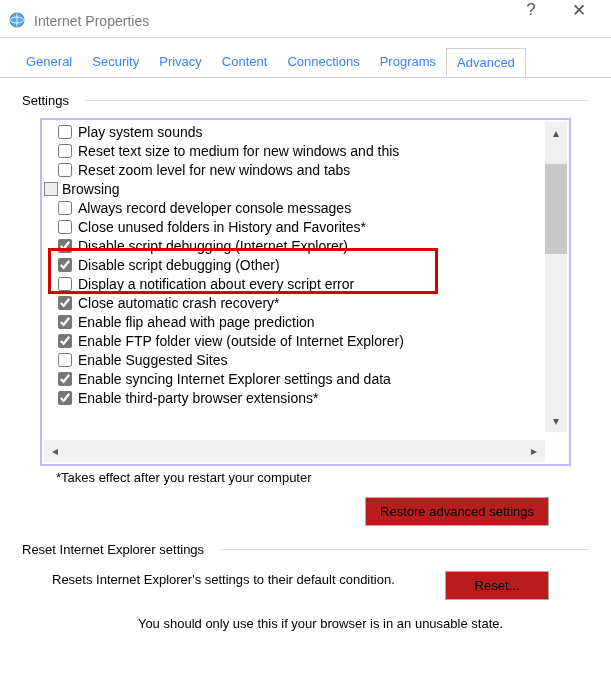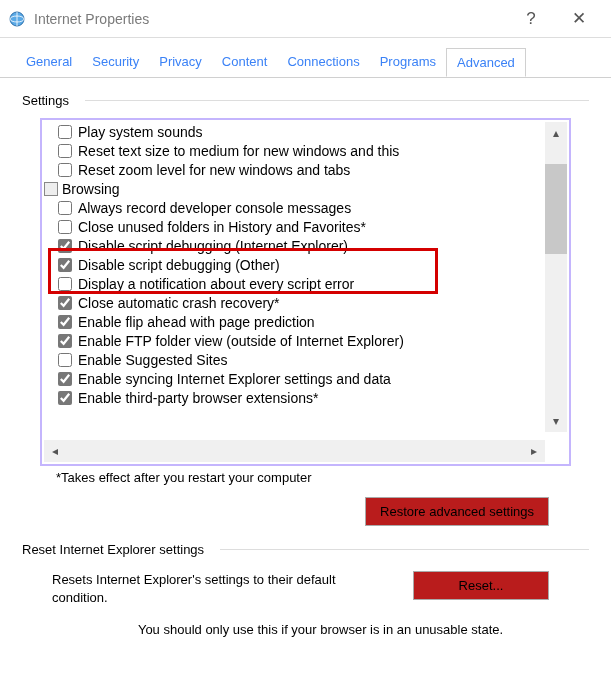--- a/index.html
+++ b/index.html
@@ -12,22 +12,22 @@
       font-size: 13px;
       background: #fff;
       width: 611px;
       height: 685px;
       overflow: hidden;
       color: #000;
     }
     .titlebar {
       height: 38px;
       display: flex;
-      align-items: center;
-      padding: 0 8px;
+      align-items: flex-end;
+      padding: 8px 8px;
       border-bottom: 1px solid #ddd;
     }
     .titlebar .app-icon {
       width: 18px;
       height: 18px;
       margin-right: 8px;
     }
     .titlebar .title {
       flex: 1;
       font-size: 14px;
@@ -191,21 +191,21 @@
       gap: 20px;
       padding: 0 40px 0 30px;
       align-items: flex-start;
     }
     .reset-row .desc {
       flex: 1;
       font-size: 13px;
       line-height: 1.35;
     }
     .reset-row .btn {
-      width: 136px;
+      width: 104px;
       text-align: center;
     }
     .warning {
       margin: 16px 0 0 30px;
       font-size: 13px;
       text-align: center;
     }
   </style>
 </head>
 <body>

